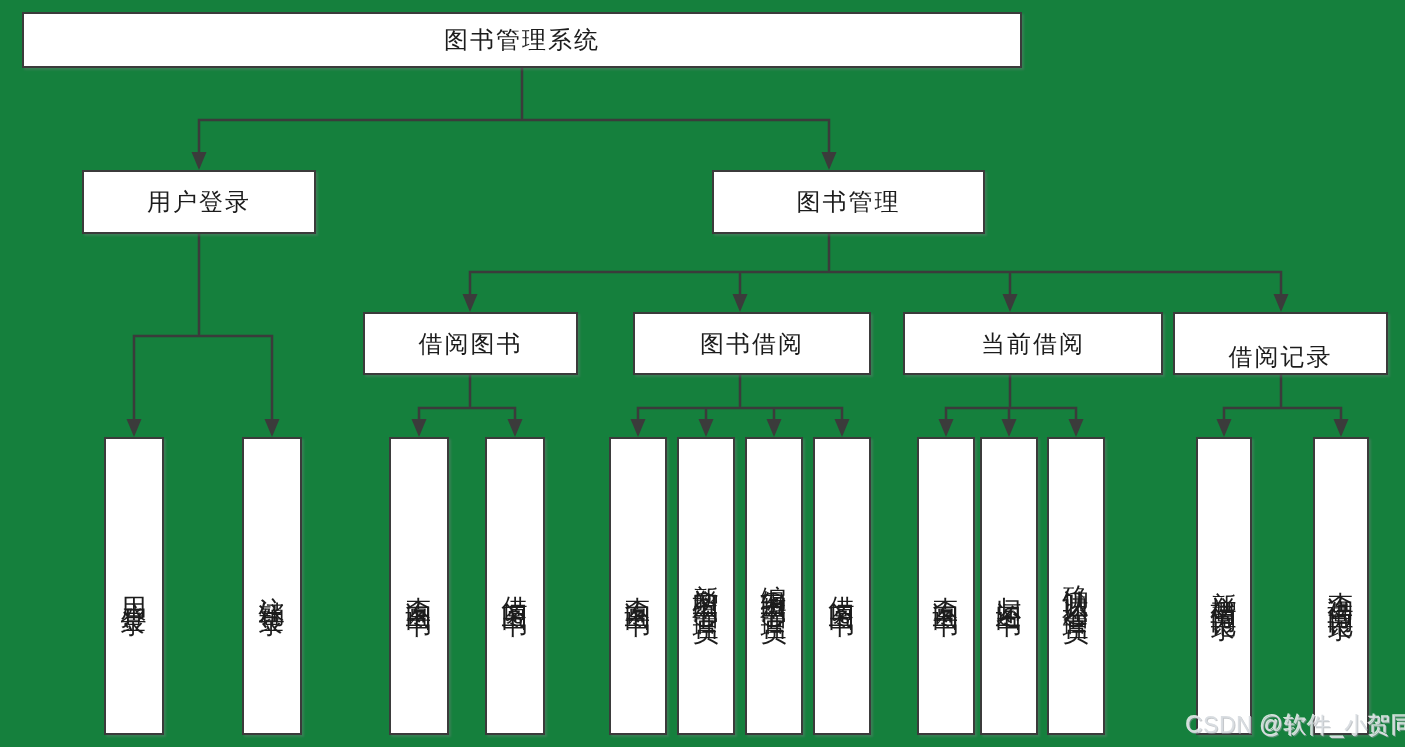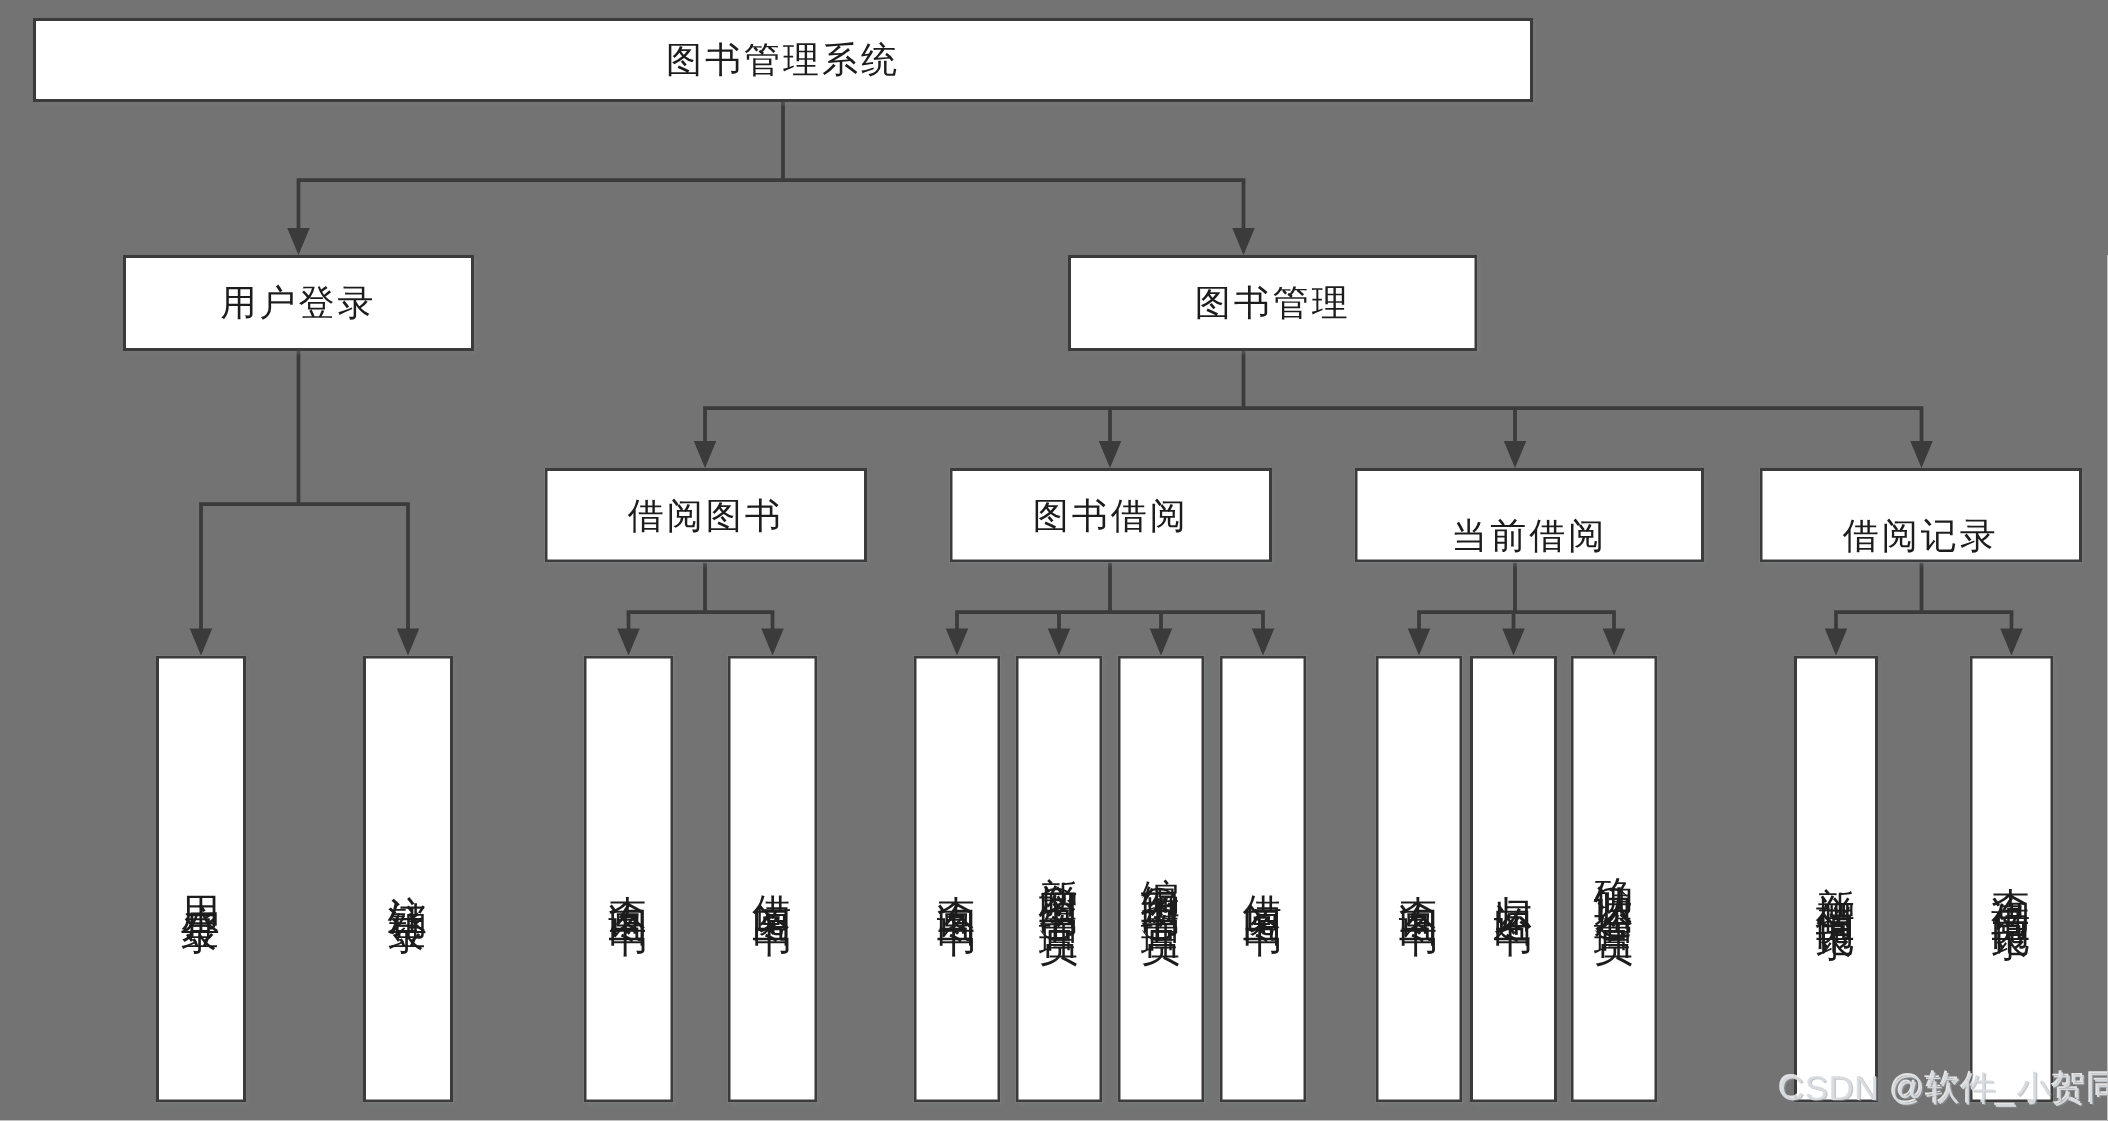--- a/index.html
+++ b/index.html
@@ -4,21 +4,21 @@
 <style>
   html, body {
     margin: 0;
     padding: 0;
     background: #ffffff;
   }
   .canvas {
     position: relative;
     width: 1405px;
     height: 747px;
-    background: #737373;
+    background: #15803d;
     overflow: hidden;
     font-family: "Liberation Sans", sans-serif;
   }
   .connector-layer {
     position: absolute;
     left: 0;
     top: 0;
     width: 1405px;
     height: 747px;
   }
@@ -112,24 +112,24 @@
   <div class="node h" style="left:82px; top:170px; width:234px; height:64px;">
     <span>用户登录</span>
   </div>
   <div class="node h" style="left:712px; top:170px; width:273px; height:64px;">
     <span>图书管理</span>
   </div>
 
   <div class="node h" style="left:363px; top:312px; width:215px; height:63px;">
     <span>借阅图书</span>
   </div>
-  <div class="node h" style="left:633px; top:312px; width:215px; height:63px;">
+  <div class="node h" style="left:633px; top:312px; width:238px; height:63px;">
     <span>图书借阅</span>
   </div>
-  <div class="node h" style="left:903px; top:312px; width:233px; height:63px;align-items:flex-end;">
+  <div class="node h" style="left:903px; top:312px; width:260px; height:63px;">
     <span>当前借阅</span>
   </div>
   <div class="node h" style="left:1173px; top:312px; width:215px; height:63px;align-items:flex-end;">
     <span>借阅记录</span>
   </div>
 
   <div class="node v" style="left:104px; top:437px; width:60px; height:298px;">
     <span class="vtext">用户登录</span>
   </div>
   <div class="node v" style="left:242px; top:437px; width:60px; height:298px;">

